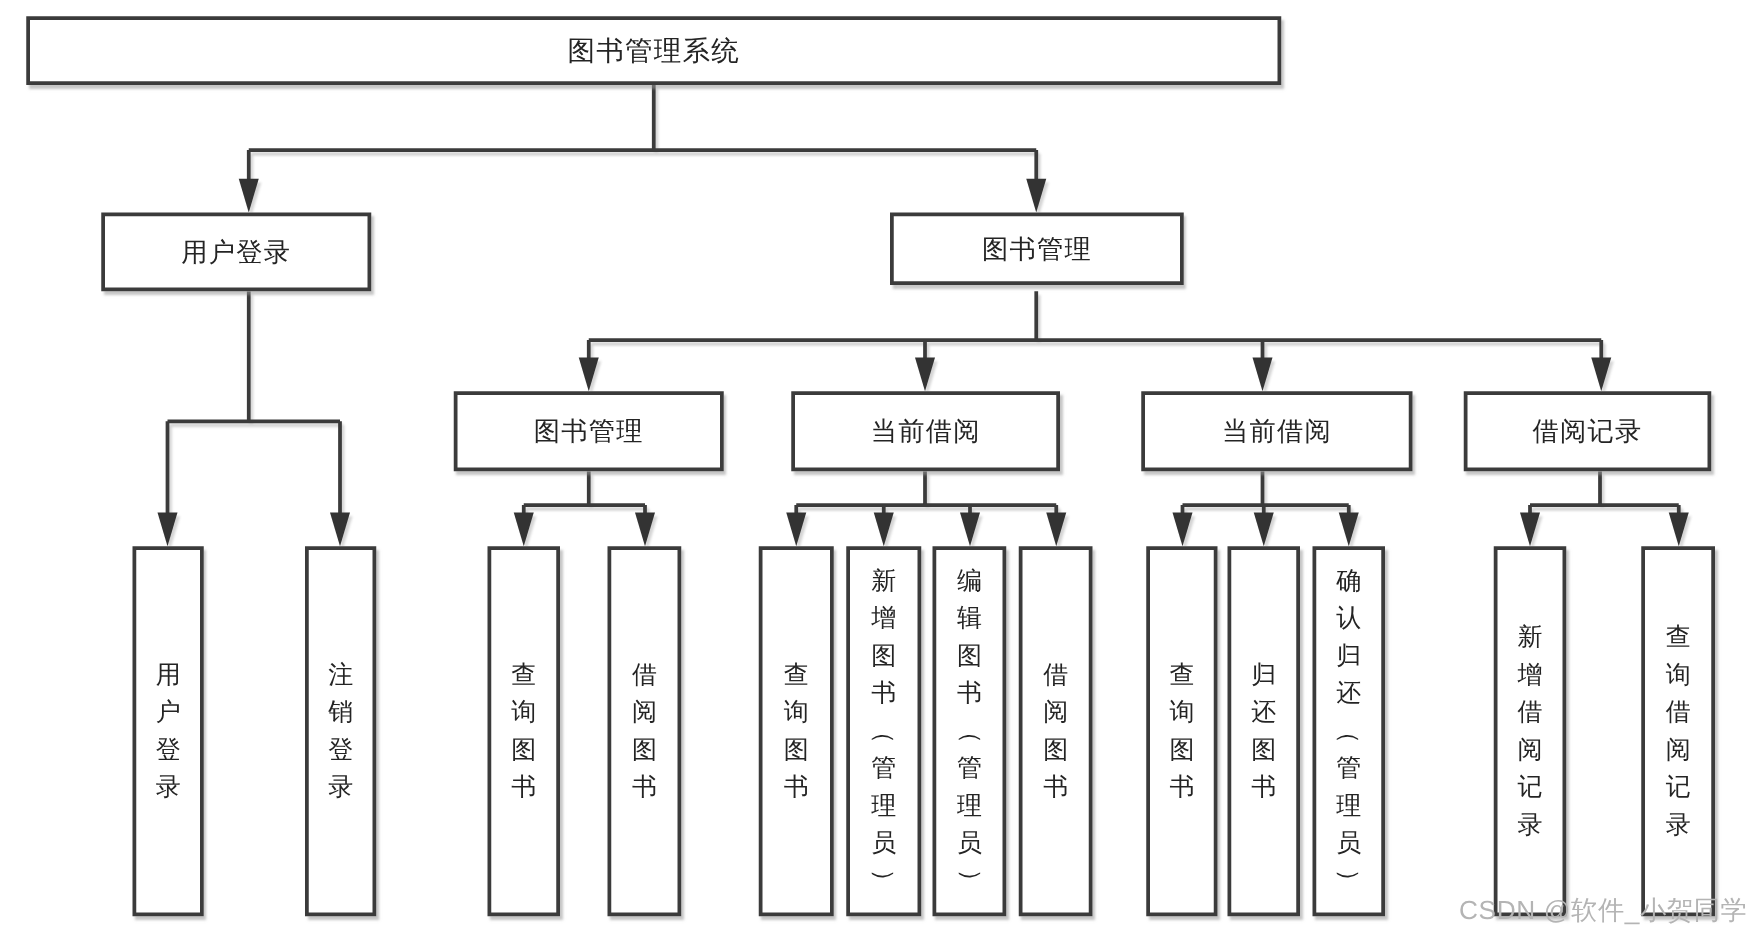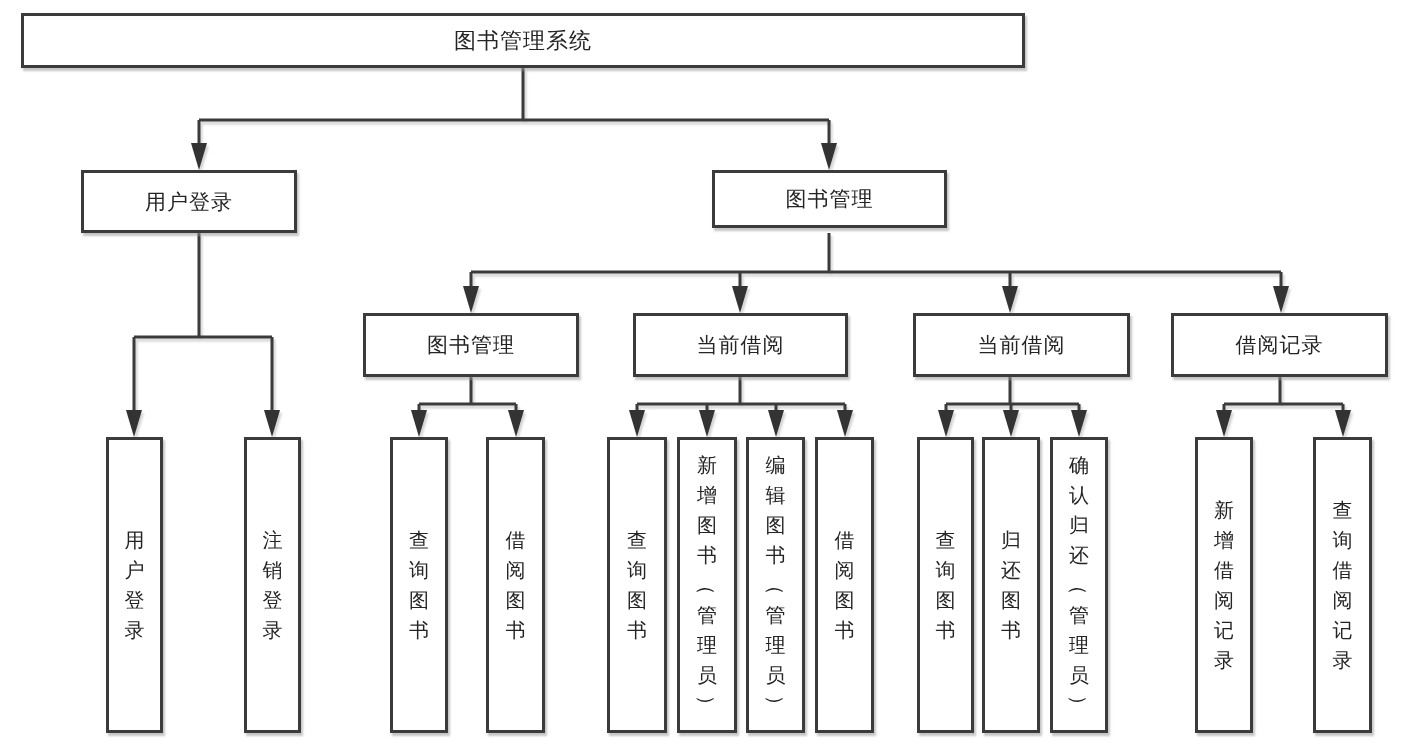--- a/index.html
+++ b/index.html
@@ -107,21 +107,21 @@
       <polygon points="1224,437 1216,410 1232,410" class="arrowhead"></polygon>
       <polygon points="1343,437 1335,410 1351,410" class="arrowhead"></polygon>
     </svg>
   <div id="nodes-layer">
       <div class="node htext root-node" style="left: 21px; top: 13px; width: 1004px; height: 55px;">图书管理系统</div>
       <div class="node htext" style="left: 81px; top: 170px; width: 216px; height: 63px;">用户登录</div>
       <div class="node htext" style="left: 712px; top: 170px; width: 235px; height: 58px;">图书管理</div>
       <div class="node htext" style="left: 363px; top: 313px; width: 216px; height: 64px;">图书管理</div>
       <div class="node htext" style="left: 633px; top: 313px; width: 215px; height: 64px;">当前借阅</div>
       <div class="node htext" style="left: 902px; top: 313px; width: 217px; height: 64px; margin-left: 11px;">当前借阅</div>
-      <div class="node htext" style="left: 1171px; top: 313px; width: 217px; height: 64px;">借阅记录</div>
+      <div class="node htext" style="left: 1171px; top: 313px; width: 198px; height: 64px;">借阅记录</div>
       <div class="node vtext" style="left: 106px; top: 437px; width: 57px; height: 296px;">
         <span class="vchar">用</span>
         <span class="vchar">户</span>
         <span class="vchar">登</span>
         <span class="vchar">录</span>
       </div>
       <div class="node vtext" style="left: 244px; top: 437px; width: 57px; height: 296px;">
         <span class="vchar">注</span>
         <span class="vchar">销</span>
         <span class="vchar">登</span>
@@ -206,13 +206,14 @@
       </div>
       <div class="node vtext" style="left: 1313px; top: 437px; width: 59px; height: 296px;">
         <span class="vchar">查</span>
         <span class="vchar">询</span>
         <span class="vchar">借</span>
         <span class="vchar">阅</span>
         <span class="vchar">记</span>
         <span class="vchar">录</span>
       </div>
     </div>
+  <div id="watermark">CSDN @软件_小贺同学</div>
 </div>
 
 </body></html>

